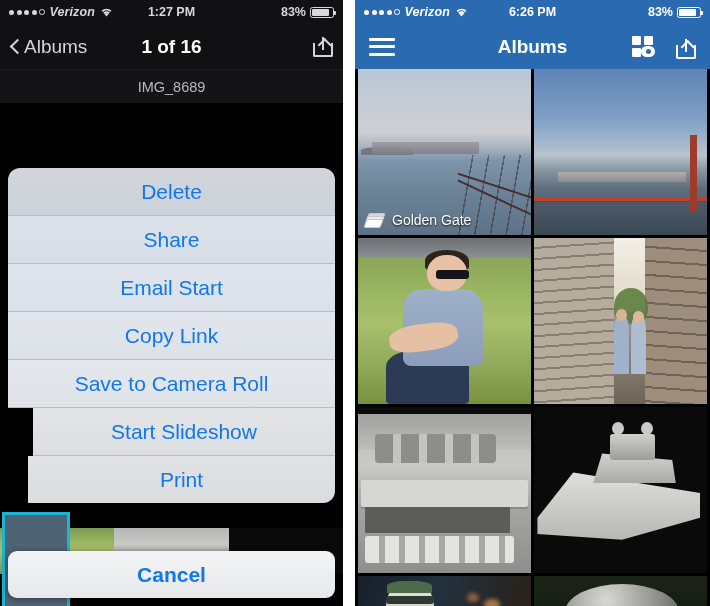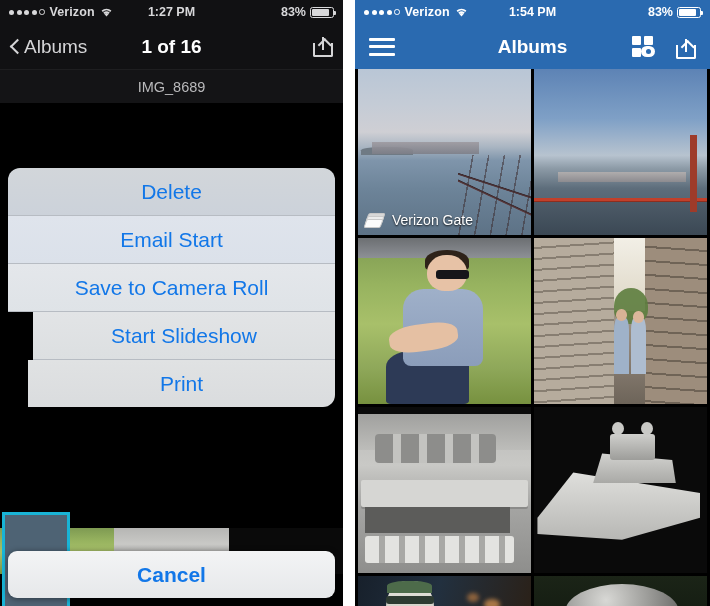--- a/index.html
+++ b/index.html
@@ -13,21 +13,21 @@
 
   
   .statusbar{position:relative;height:24px;display:flex;align-items:center;padding:0 9px;box-sizing:border-box;}
   .sb-dark{background:#111113;color:#d8d8da;}
   .sb-blue{background:#2a6ab0;color:#ffffff;}
   .sb-left{display:flex;align-items:center;gap:5px;font-size:12px;font-weight:bold;}
   .dots{display:flex;align-items:center;gap:2.5px;}
   .dot{width:5px;height:5px;border-radius:50%;}
   .dot.filled{background:currentColor;}
   .dot.hollow{background:transparent;border:1px solid currentColor;width:3.5px;height:3.5px;}
-  .carrier{font-size:12.5px;letter-spacing:.1px;}
+  .carrier{font-size:12.5px;letter-spacing:.1px;font-style:italic;}
   .wifi{display:inline-block;width:13px;height:11px;position:relative;}
   .sb-center{position:absolute;left:0;right:0;text-align:center;font-size:12.5px;font-weight:bold;pointer-events:none;}
   .sb-right{margin-left:auto;display:flex;align-items:center;gap:4px;font-size:12.5px;font-weight:bold;z-index:2;}
   .batt{position:relative;width:24px;height:11px;border:1px solid currentColor;border-radius:2.5px;box-sizing:border-box;}
   .batt::after{content:"";position:absolute;right:-3px;top:3px;width:2px;height:4px;background:currentColor;border-radius:0 1px 1px 0;}
   .batt i{position:absolute;left:1px;top:1px;bottom:1px;width:78%;background:currentColor;border-radius:1px;display:block;}
 
   
   .navbar-dark{position:relative;height:45px;background:#111113;display:flex;align-items:center;padding:0 10px;box-sizing:border-box;}
   .nav-back{display:flex;align-items:center;gap:4px;color:#d5d5d7;font-size:19px;cursor:pointer;}
@@ -226,21 +226,23 @@
         <div class="img p1" style="position:relative"></div>
         <div class="img sw1" style="position:relative"></div>
         <div class="img sw2" style="position:relative"></div>
       </div>
       <div class="sel-inner"></div>
       <div class="sel-frame"></div>
     </div>
 
     <div class="sheet">
       <div class="sheet-row r0">Delete</div>
+      <div class="sheet-row r1">Share</div>
       <div class="sheet-row r2">Email Start</div>
+      <div class="sheet-row r3">Copy Link</div>
       <div class="sheet-row r4">Save to Camera Roll</div>
       <div class="sheet-row r5">Start Slideshow</div>
       <div class="sheet-row r6">Print</div>
     </div>
 
     <div class="cancel">Cancel</div>
   </div>
 
   <div class="phone phone-right">
 
@@ -255,21 +257,21 @@
         </span>
         <span class="carrier">Verizon</span>
         <span class="wifi">
           <svg width="13" height="11" viewBox="0 0 13 11">
               <path d="M6.5 9.6 4.3 6.9a3.6 3.6 0 0 1 4.4 0z" fill="#fff"></path>
               <path d="M1.6 3.6a7.4 7.4 0 0 1 9.8 0l-1.1 1.3a5.7 5.7 0 0 0-7.6 0z" fill="#fff"></path>
               <path d="M3.3 5.6a5 5 0 0 1 6.4 0L8.6 6.9a3.4 3.4 0 0 0-4.2 0z" fill="#fff"></path>
             </svg>
         </span>
       </div>
-      <div class="sb-center">1:54 PM</div>
+      <div class="sb-center">6:26 PM</div>
       <div class="sb-right">
         <span>83%</span>
         <span class="batt">
             <i></i>
           </span>
       </div>
     </div>
 
     <div class="navbar-blue">
       <div class="hamburger">
@@ -303,21 +305,21 @@
               <div class="city"></div>
               <div class="cable"></div>
               <div class="wire"></div>
           </div>
           <div class="album-label">
             <span class="stack-ico">
                 <i></i>
                 <i></i>
                 <i></i>
               </span>
-            <span>Verizon Gate</span>
+            <span>Golden Gate</span>
           </div>
         </div>
         <div class="cell">
           <div class="img gg2">
             <div class="sea"></div>
               <div class="city2"></div>
               <div class="deck"></div>
               <div class="tower"></div>
           </div>
         </div>

